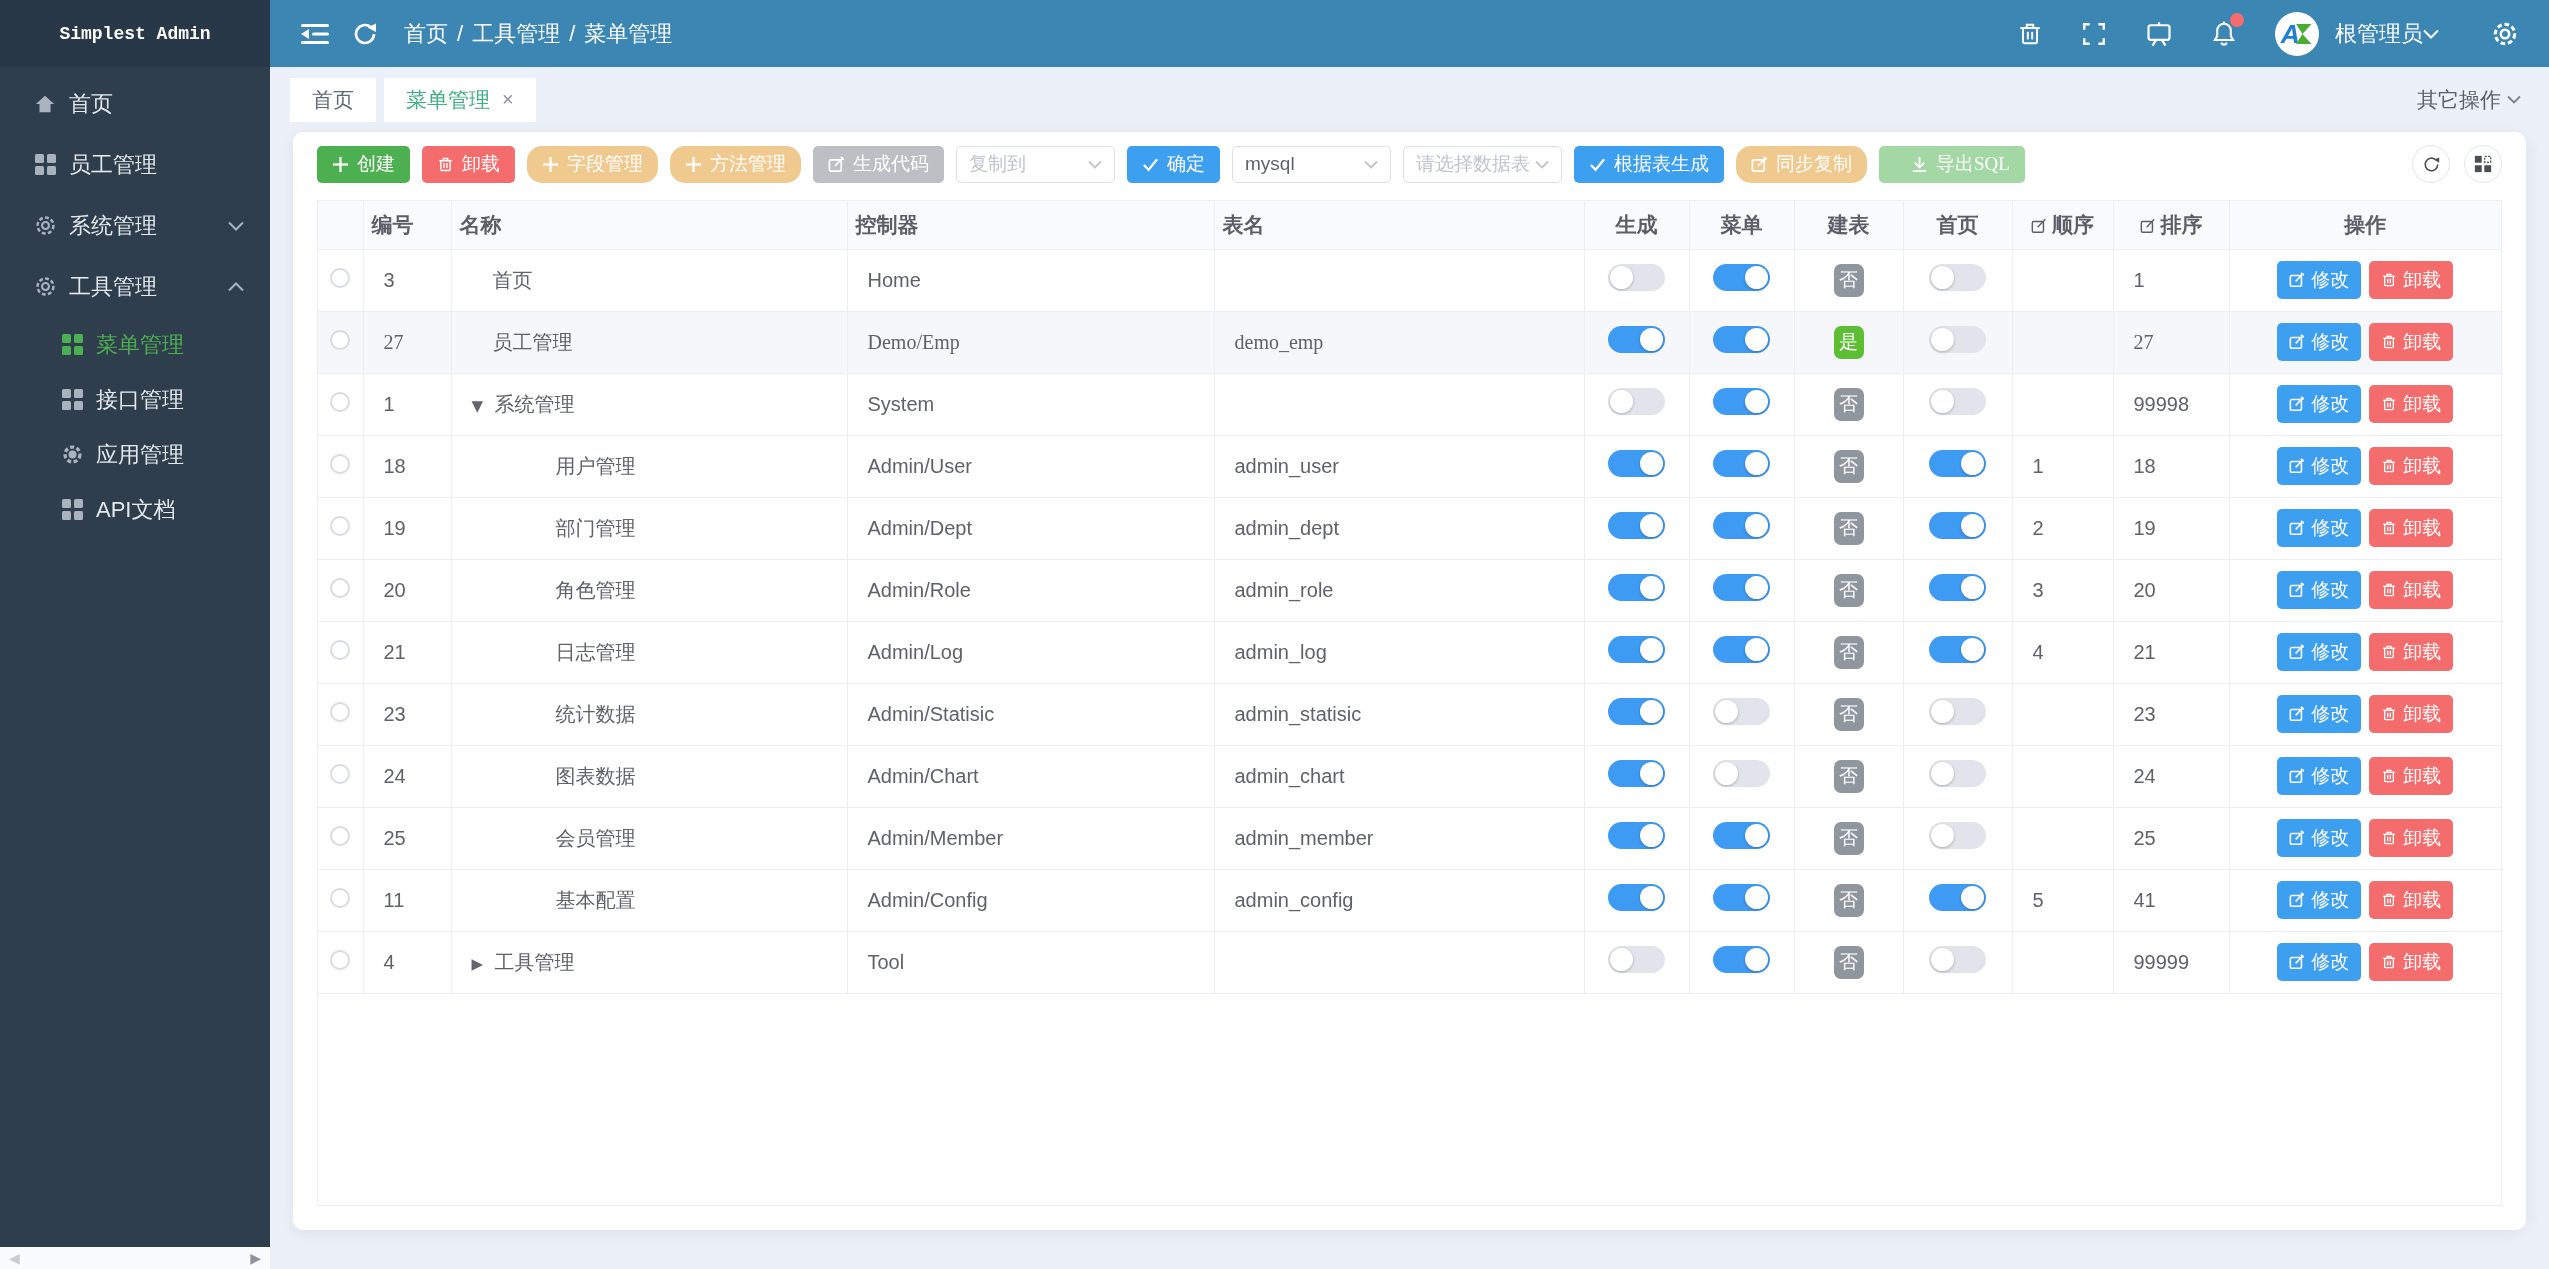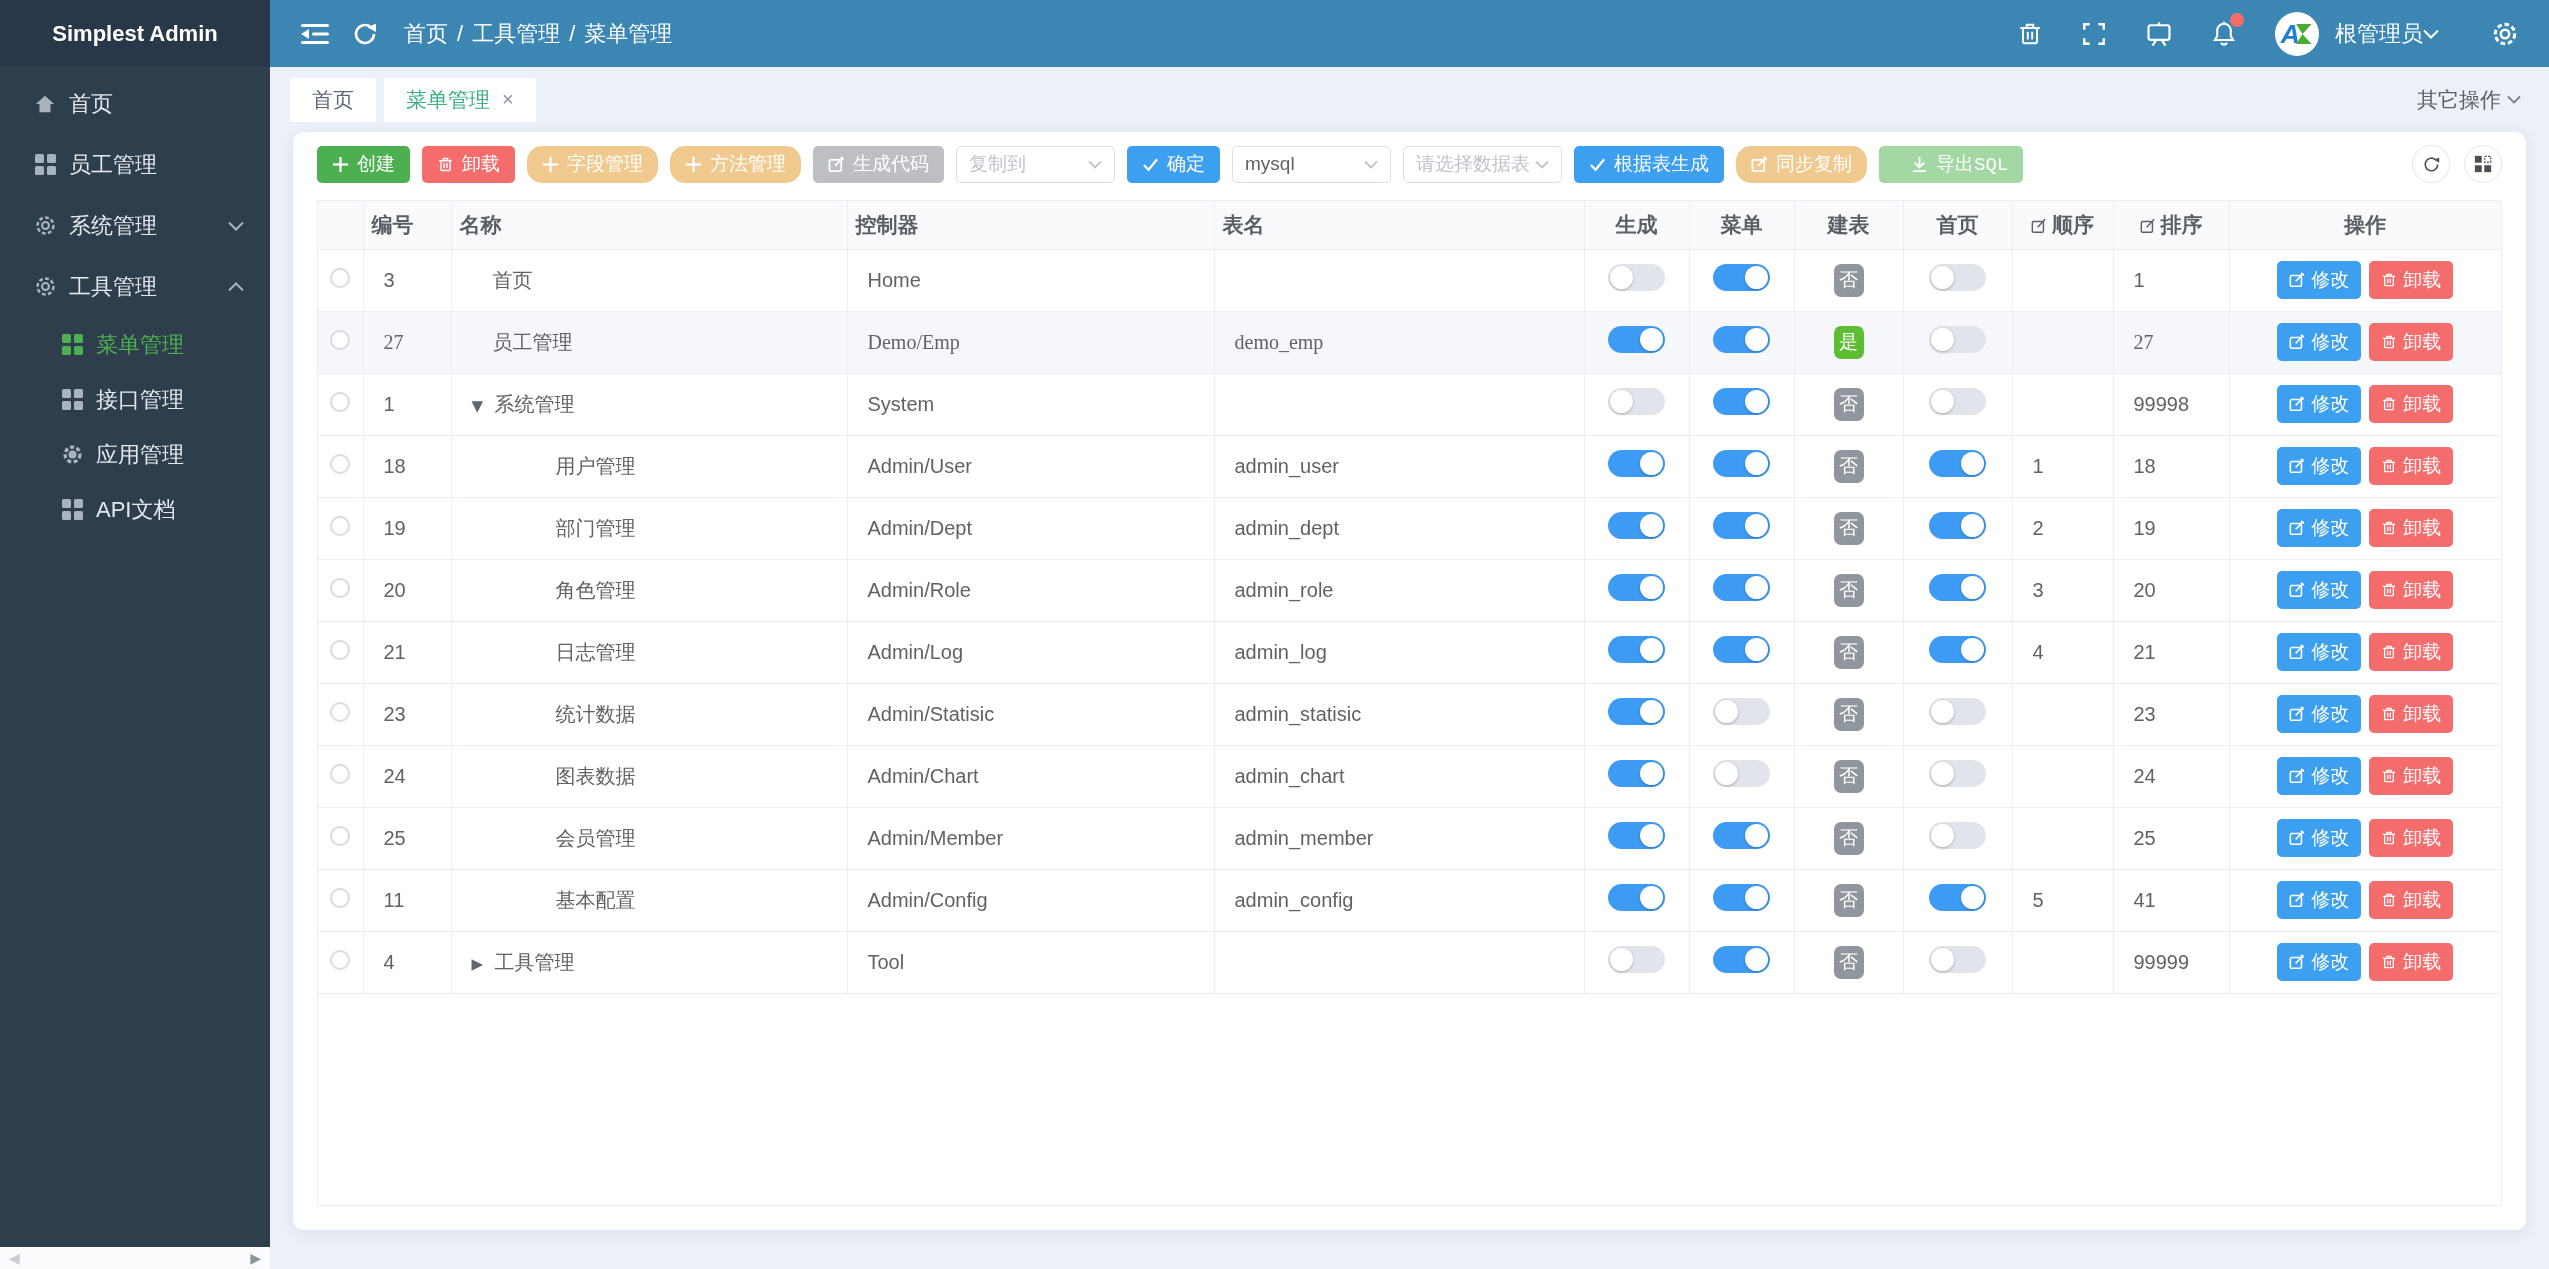--- a/index.html
+++ b/index.html
@@ -2,21 +2,21 @@
 <html><head>
 <meta charset="utf-8">
 <style>
   *{margin:0;padding:0;box-sizing:border-box;}
   html,body{width:2549px;height:1269px;overflow:hidden;}
   body{background:#ecf0f8;font-family:"Liberation Sans","DejaVu Sans",sans-serif;color:#5f6266;}
   svg{display:block;}
 
   
   .sidebar{position:absolute;left:0;top:0;width:270px;height:1247px;background:#2f3e4d;}
-  .logo{height:67px;background:#293848;color:#fff;font-size:22px;font-weight:bold;display:flex;align-items:center;justify-content:center;}
+  .logo{height:67px;background:#293848;color:#fff;font-size:18px;font-weight:bold;display:flex;align-items:center;justify-content:center;font-family:Liberation Mono, monospace;}
   .menu{padding-top:6px;}
   .m-item{height:61px;display:flex;align-items:center;padding-left:33px;color:#e4e9ee;font-size:22px;cursor:pointer;}
   .m-item .icon{width:24px;display:flex;justify-content:center;color:#a9b3bf;margin-right:12px;}
   .m-item .chev{margin-left:auto;margin-right:26px;color:#a9b3bf;}
   .m-sub{height:55px;padding-left:60px;}
   .m-item.active{color:#4caf50;}
   .m-item.active .icon{color:#4caf50;}
 
   
   .hscroll{position:absolute;left:0;top:1247px;width:270px;height:22px;background:#fafbfd;display:flex;align-items:center;justify-content:space-between;padding:0 9px;font-size:14px;}
@@ -37,21 +37,21 @@
   .tab{height:44px;background:#fff;display:flex;align-items:center;padding:0 22px;font-size:21px;color:#5f6b77;margin-right:8px;cursor:pointer;}
   .tab.active{color:#3eb083;}
   .tab .x{margin-left:12px;color:#8a93a0;font-size:20px;}
   .more{margin-left:auto;color:#5a6066;font-size:21px;display:flex;align-items:center;gap:6px;cursor:pointer;}
 
   
   .card{position:absolute;left:293px;top:132px;width:2233px;height:1098px;background:#fff;border-radius:10px;box-shadow:0 3px 16px rgba(20,40,95,.08);}
 
   
   .toolbar{display:flex;align-items:center;gap:12px;padding:13px 24px 0 24px;}
-  .btn{height:37px;border:none;border-radius:5px;color:#fff;font-size:19px;display:inline-flex;align-items:center;gap:8px;padding:0 15px;cursor:pointer;white-space:nowrap;font-family:Liberation Mono, monospace;}
+  .btn{height:37px;border:none;border-radius:5px;color:#fff;font-size:19px;display:inline-flex;align-items:center;gap:8px;padding:0 15px;cursor:pointer;white-space:nowrap;font-family:Liberation Serif, serif;}
   .btn.g{background:#4caf50;} .btn.r{background:#f56c6c;} .btn.t{background:#f0c98e;border-radius:15px;}
   .btn.gray{background:#bdbfc4;} .btn.b{background:#3d9ff0;} .btn.lg{background:#a3d7a4;padding-left:32px;}
   .sel{width:159px;height:37px;border:1px solid #dcdfe6;border-radius:5px;background:#fff;display:flex;align-items:center;justify-content:space-between;padding:0 12px;font-size:19px;color:#bfc4cc;cursor:pointer;}
   .sel .v{color:#5f6266;}
   .tools-right{margin-left:auto;display:flex;gap:14px;}
   .circ{width:38px;height:38px;border:1px solid #e2e6ee;border-radius:50%;display:flex;align-items:center;justify-content:center;color:#4a4f57;cursor:pointer;background:#fff;}
 
   
   .tablewrap{margin:17px 24px 0;border:1px solid #ebeef5;height:1006px;overflow:hidden;}
   table{width:100%;border-collapse:collapse;table-layout:fixed;}

